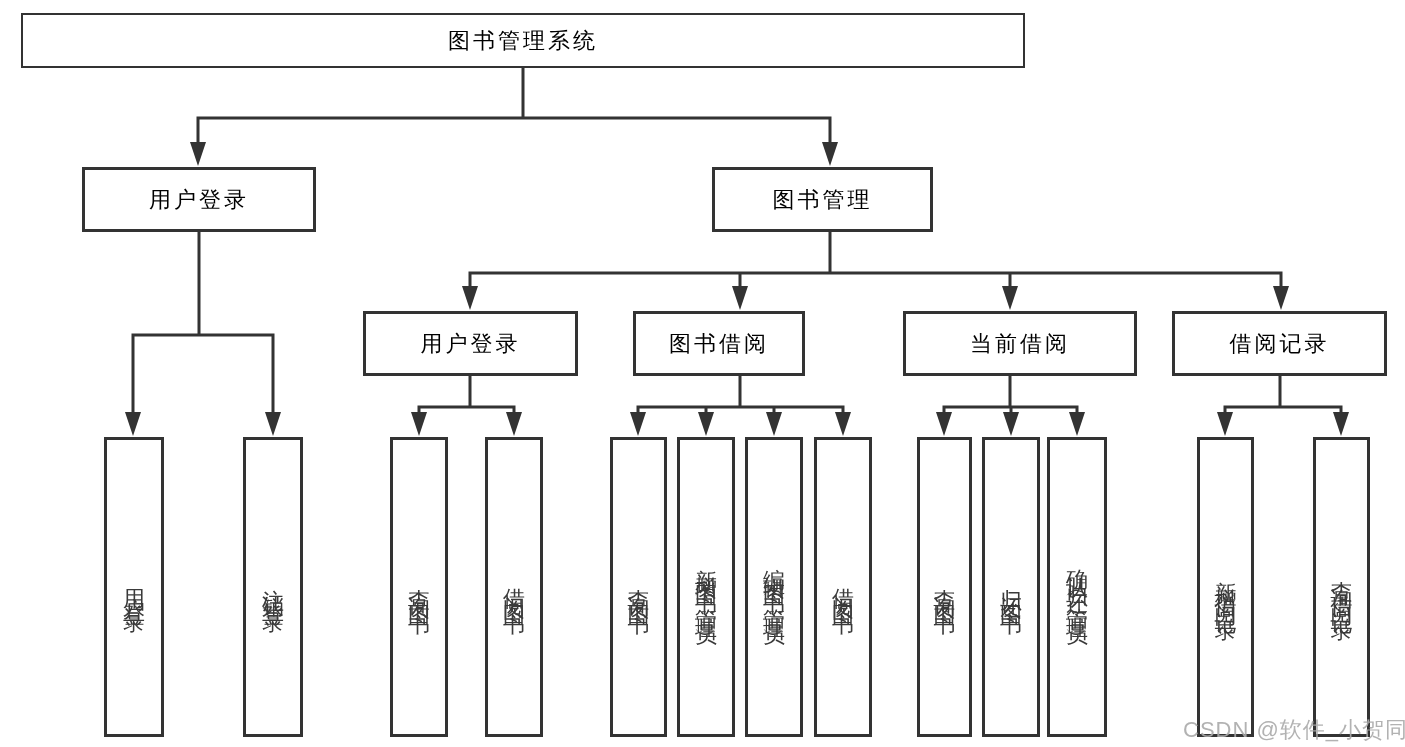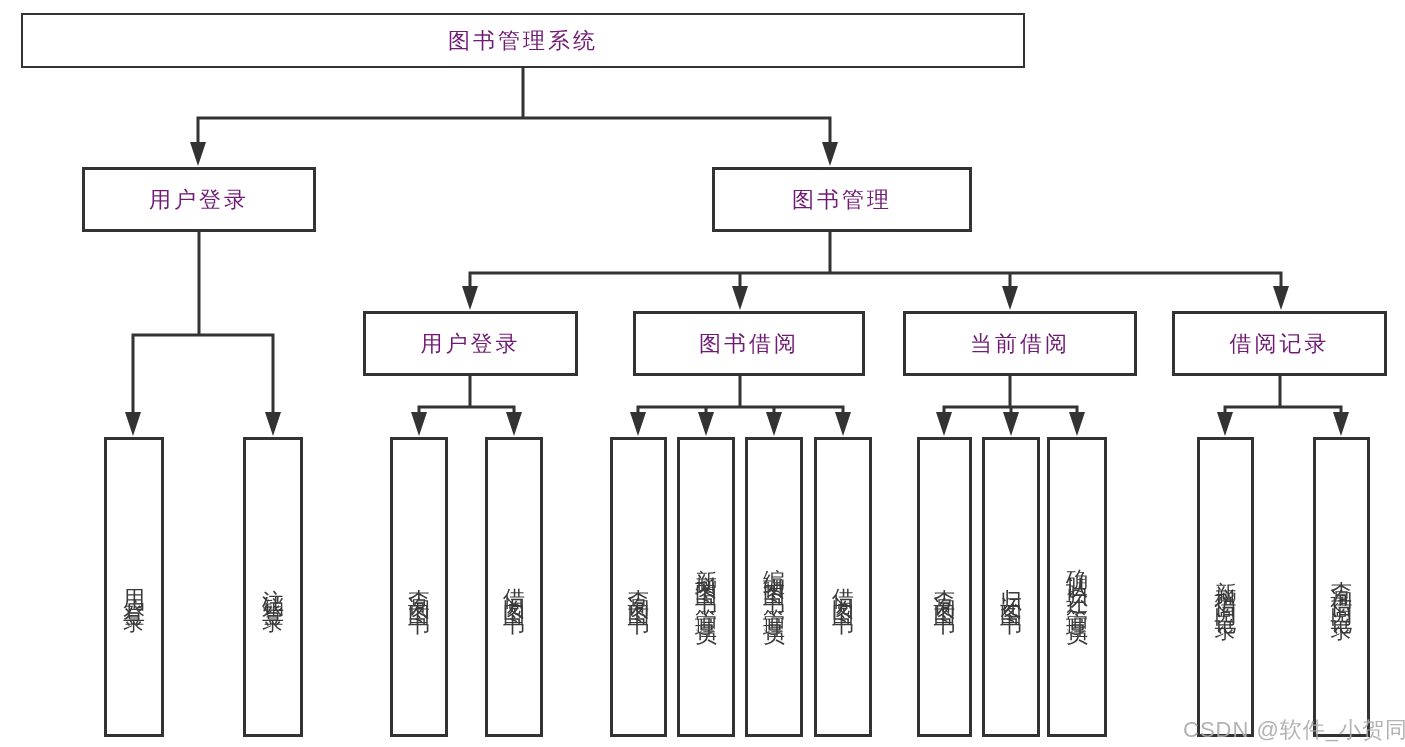--- a/index.html
+++ b/index.html
@@ -24,21 +24,21 @@
     border: 3px solid #333333;
     display: flex;
     align-items: center;
     justify-content: center;
     z-index: 2;
   }
   .node.root { border-width: 2px; }
   .hlabel {
     font-size: 22px;
     letter-spacing: 3px;
-    color: #701a75;
+    color: #000000;
     white-space: nowrap;
   }
   .vbox .vlabel {
     writing-mode: vertical-rl;
     text-orientation: mixed;
     font-size: 22px;
     letter-spacing: 8px;
     line-height: 1;
     color: #3a3a3a;
     white-space: nowrap;
@@ -99,28 +99,28 @@
     </g>
   </svg>
 
   <div class="node root" style="left:21px; top:13px; width:1004px; height:55px;">
     <span class="hlabel">图书管理系统</span>
   </div>
 
   <div class="node" style="left:82px; top:167px; width:234px; height:65px;">
     <span class="hlabel">用户登录</span>
   </div>
-  <div class="node" style="left:712px; top:167px; width:260px; height:65px;">
+  <div class="node" style="left:712px; top:167px; width:221px; height:65px;">
     <span class="hlabel">图书管理</span>
   </div>
 
   <div class="node" style="left:363px; top:311px; width:215px; height:65px;">
     <span class="hlabel">用户登录</span>
   </div>
-  <div class="node" style="left:633px; top:311px; width:232px; height:65px;">
+  <div class="node" style="left:633px; top:311px; width:172px; height:65px;">
     <span class="hlabel">图书借阅</span>
   </div>
   <div class="node" style="left:903px; top:311px; width:234px; height:65px;">
     <span class="hlabel">当前借阅</span>
   </div>
   <div class="node" style="left:1172px; top:311px; width:215px; height:65px;">
     <span class="hlabel">借阅记录</span>
   </div>
 
   <div class="node vbox" style="left:104px; top:437px; width:60px; height:300px;">

